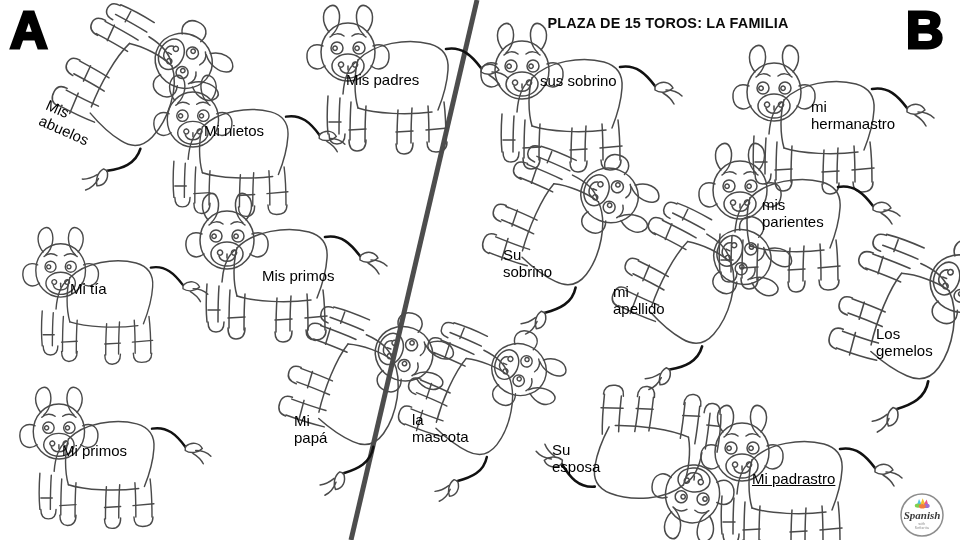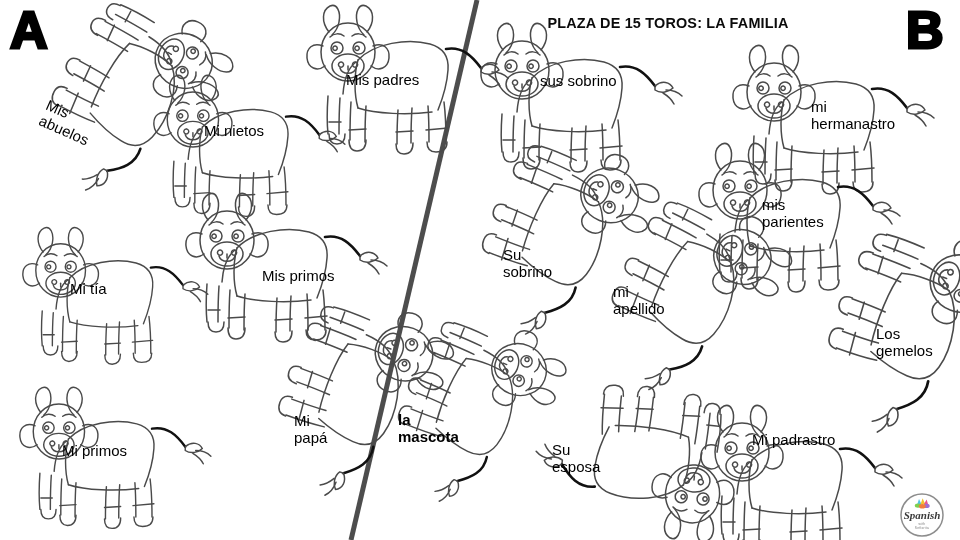--- a/index.html
+++ b/index.html
@@ -1013,18 +1013,18 @@
     <div class="lbl" style="left: 811px; top: 99px;">mi
 hermanastro</div>
     <div class="lbl" style="left: 762px; top: 197px;">mis
 parientes</div>
     <div class="lbl" style="left: 503px; top: 247px;">Su
 sobrino</div>
     <div class="lbl" style="left: 613px; top: 284px;">mi
 apellido</div>
     <div class="lbl" style="left: 851px; top: 326px; margin-left: 25px;">Los
 gemelos</div>
-    <div class="lbl" style="left: 398px; top: 412px; font-weight: bold;">la
+    <div class="lbl" style="left: 412px; top: 412px;">la
 mascota</div>
     <div class="lbl" style="left: 552px; top: 442px;">Su
 esposa</div>
-    <div class="lbl" style="left: 752px; top: 432px;">Mi padrastro</div>
+    <div class="lbl" style="left: 752px; top: 471px; text-decoration: underline;">Mi padrastro</div>
   </div>
 
 </body></html>

